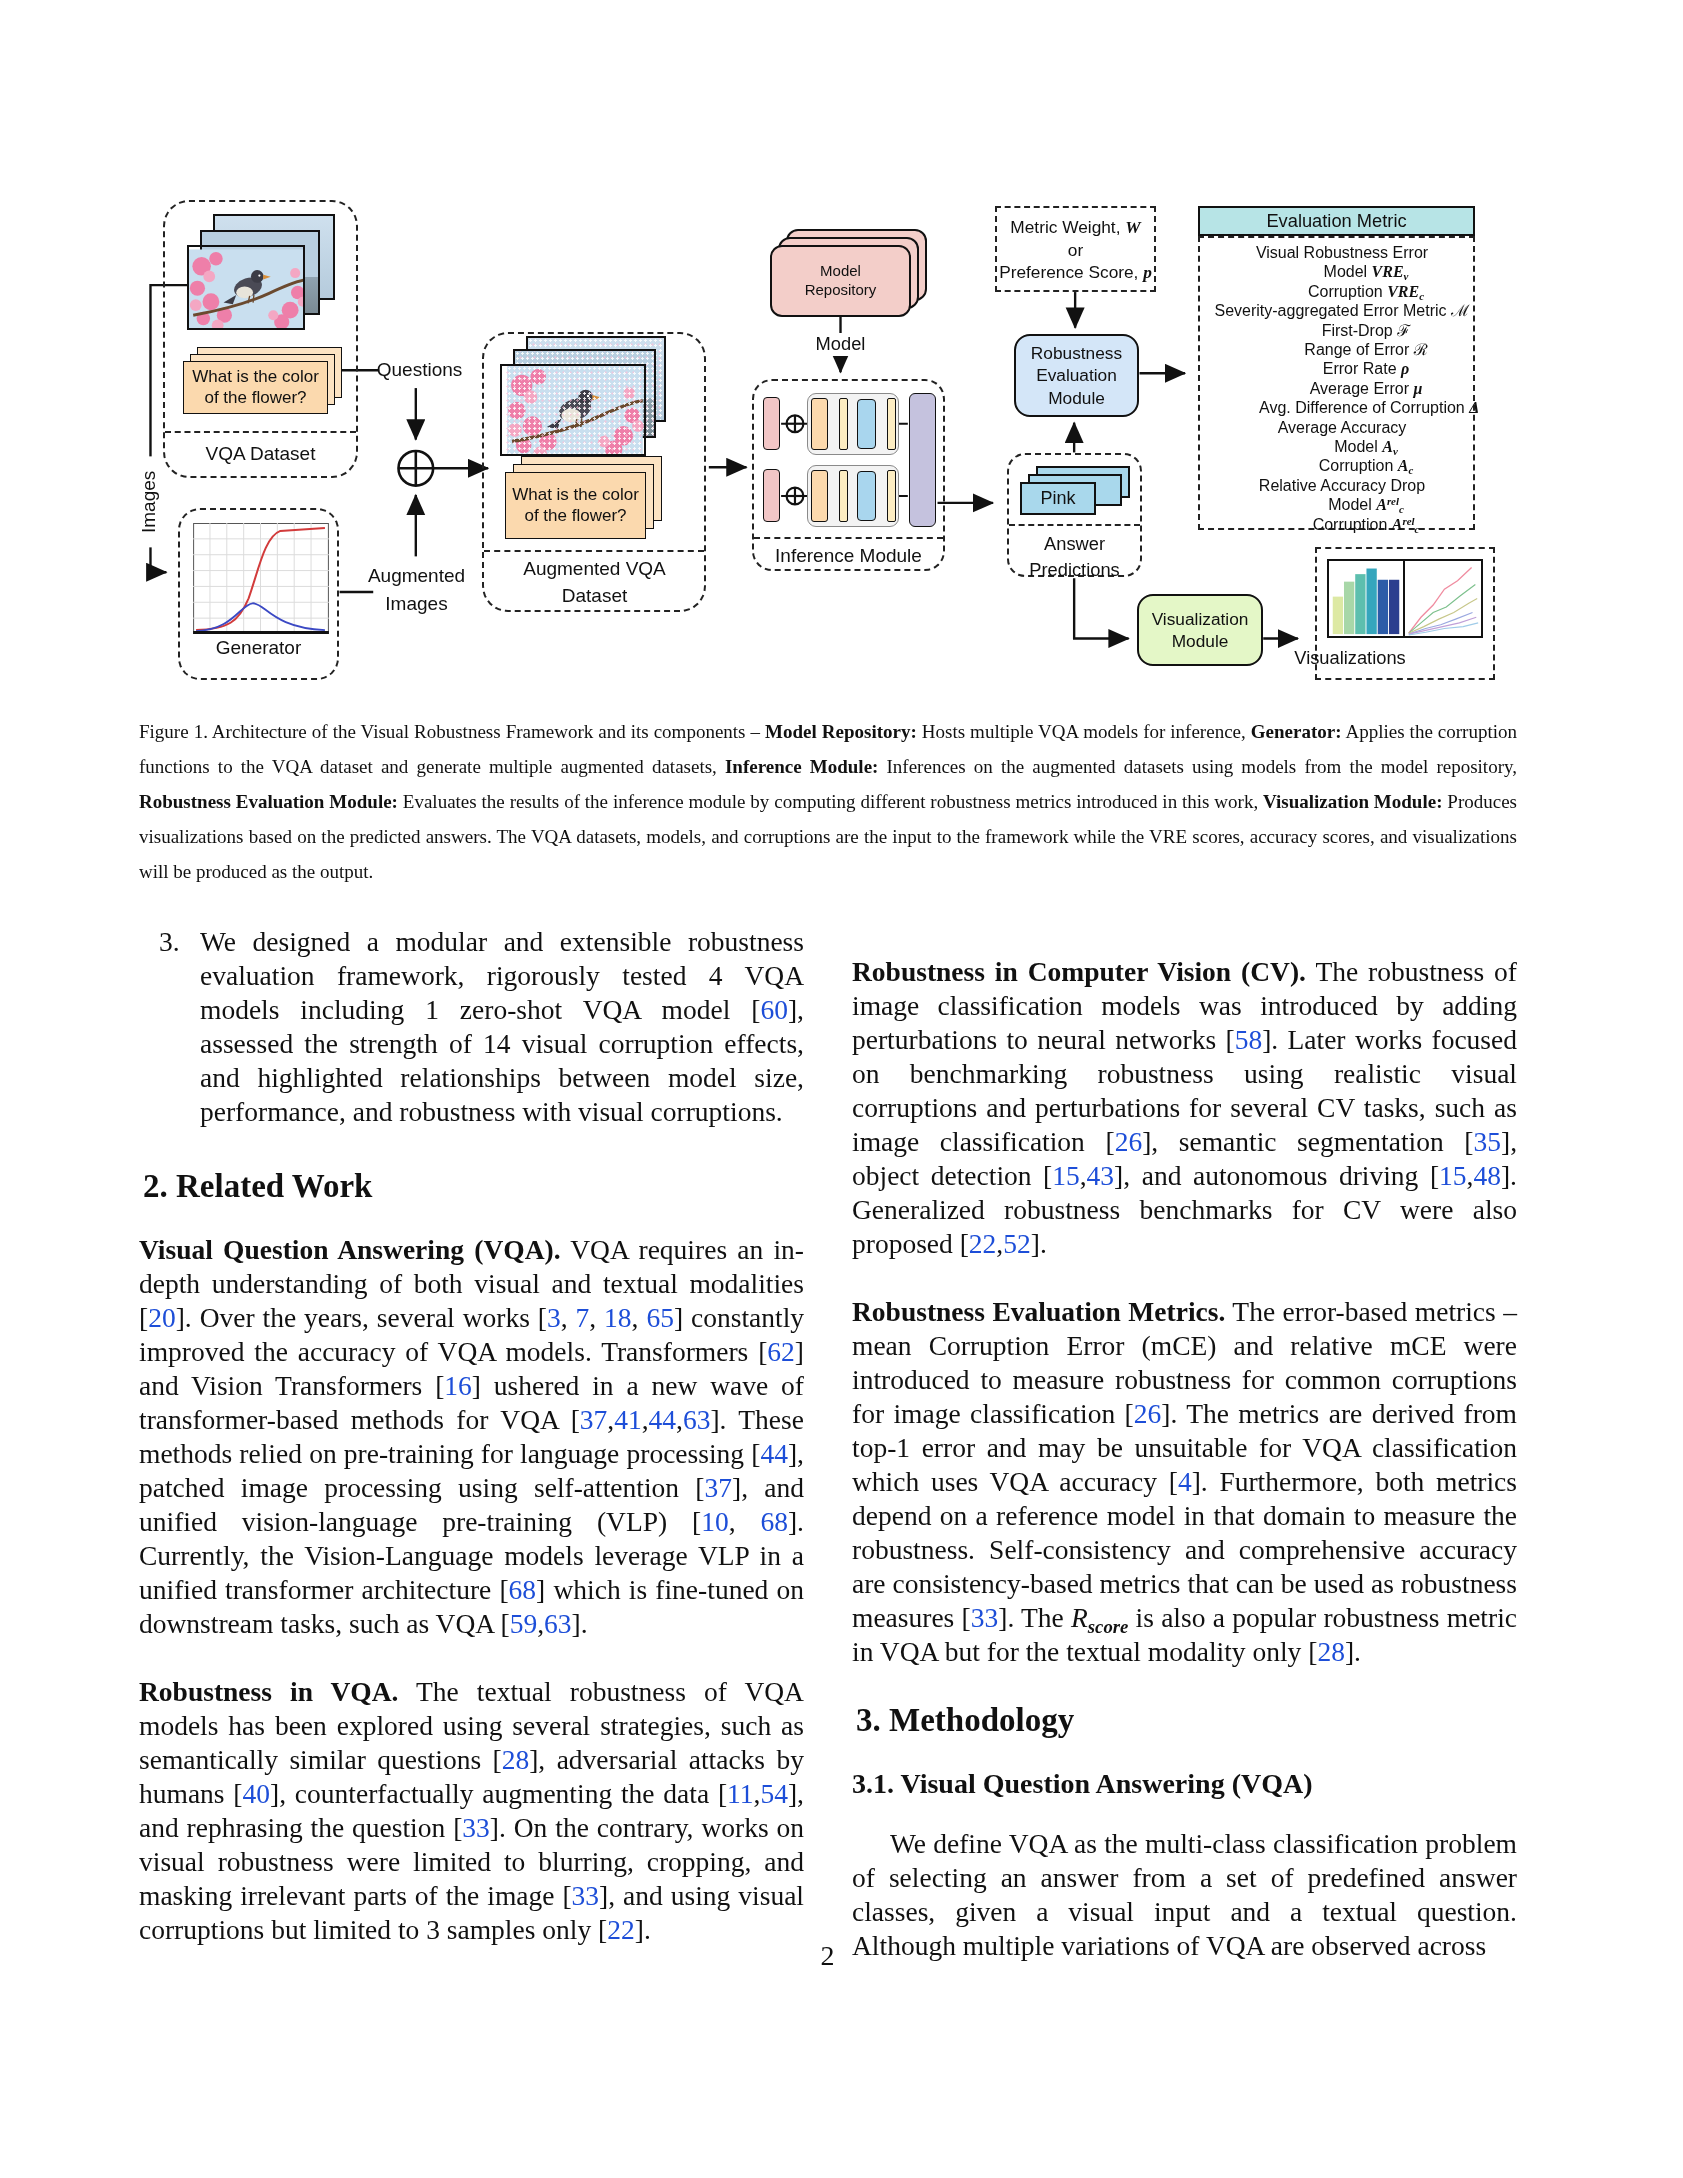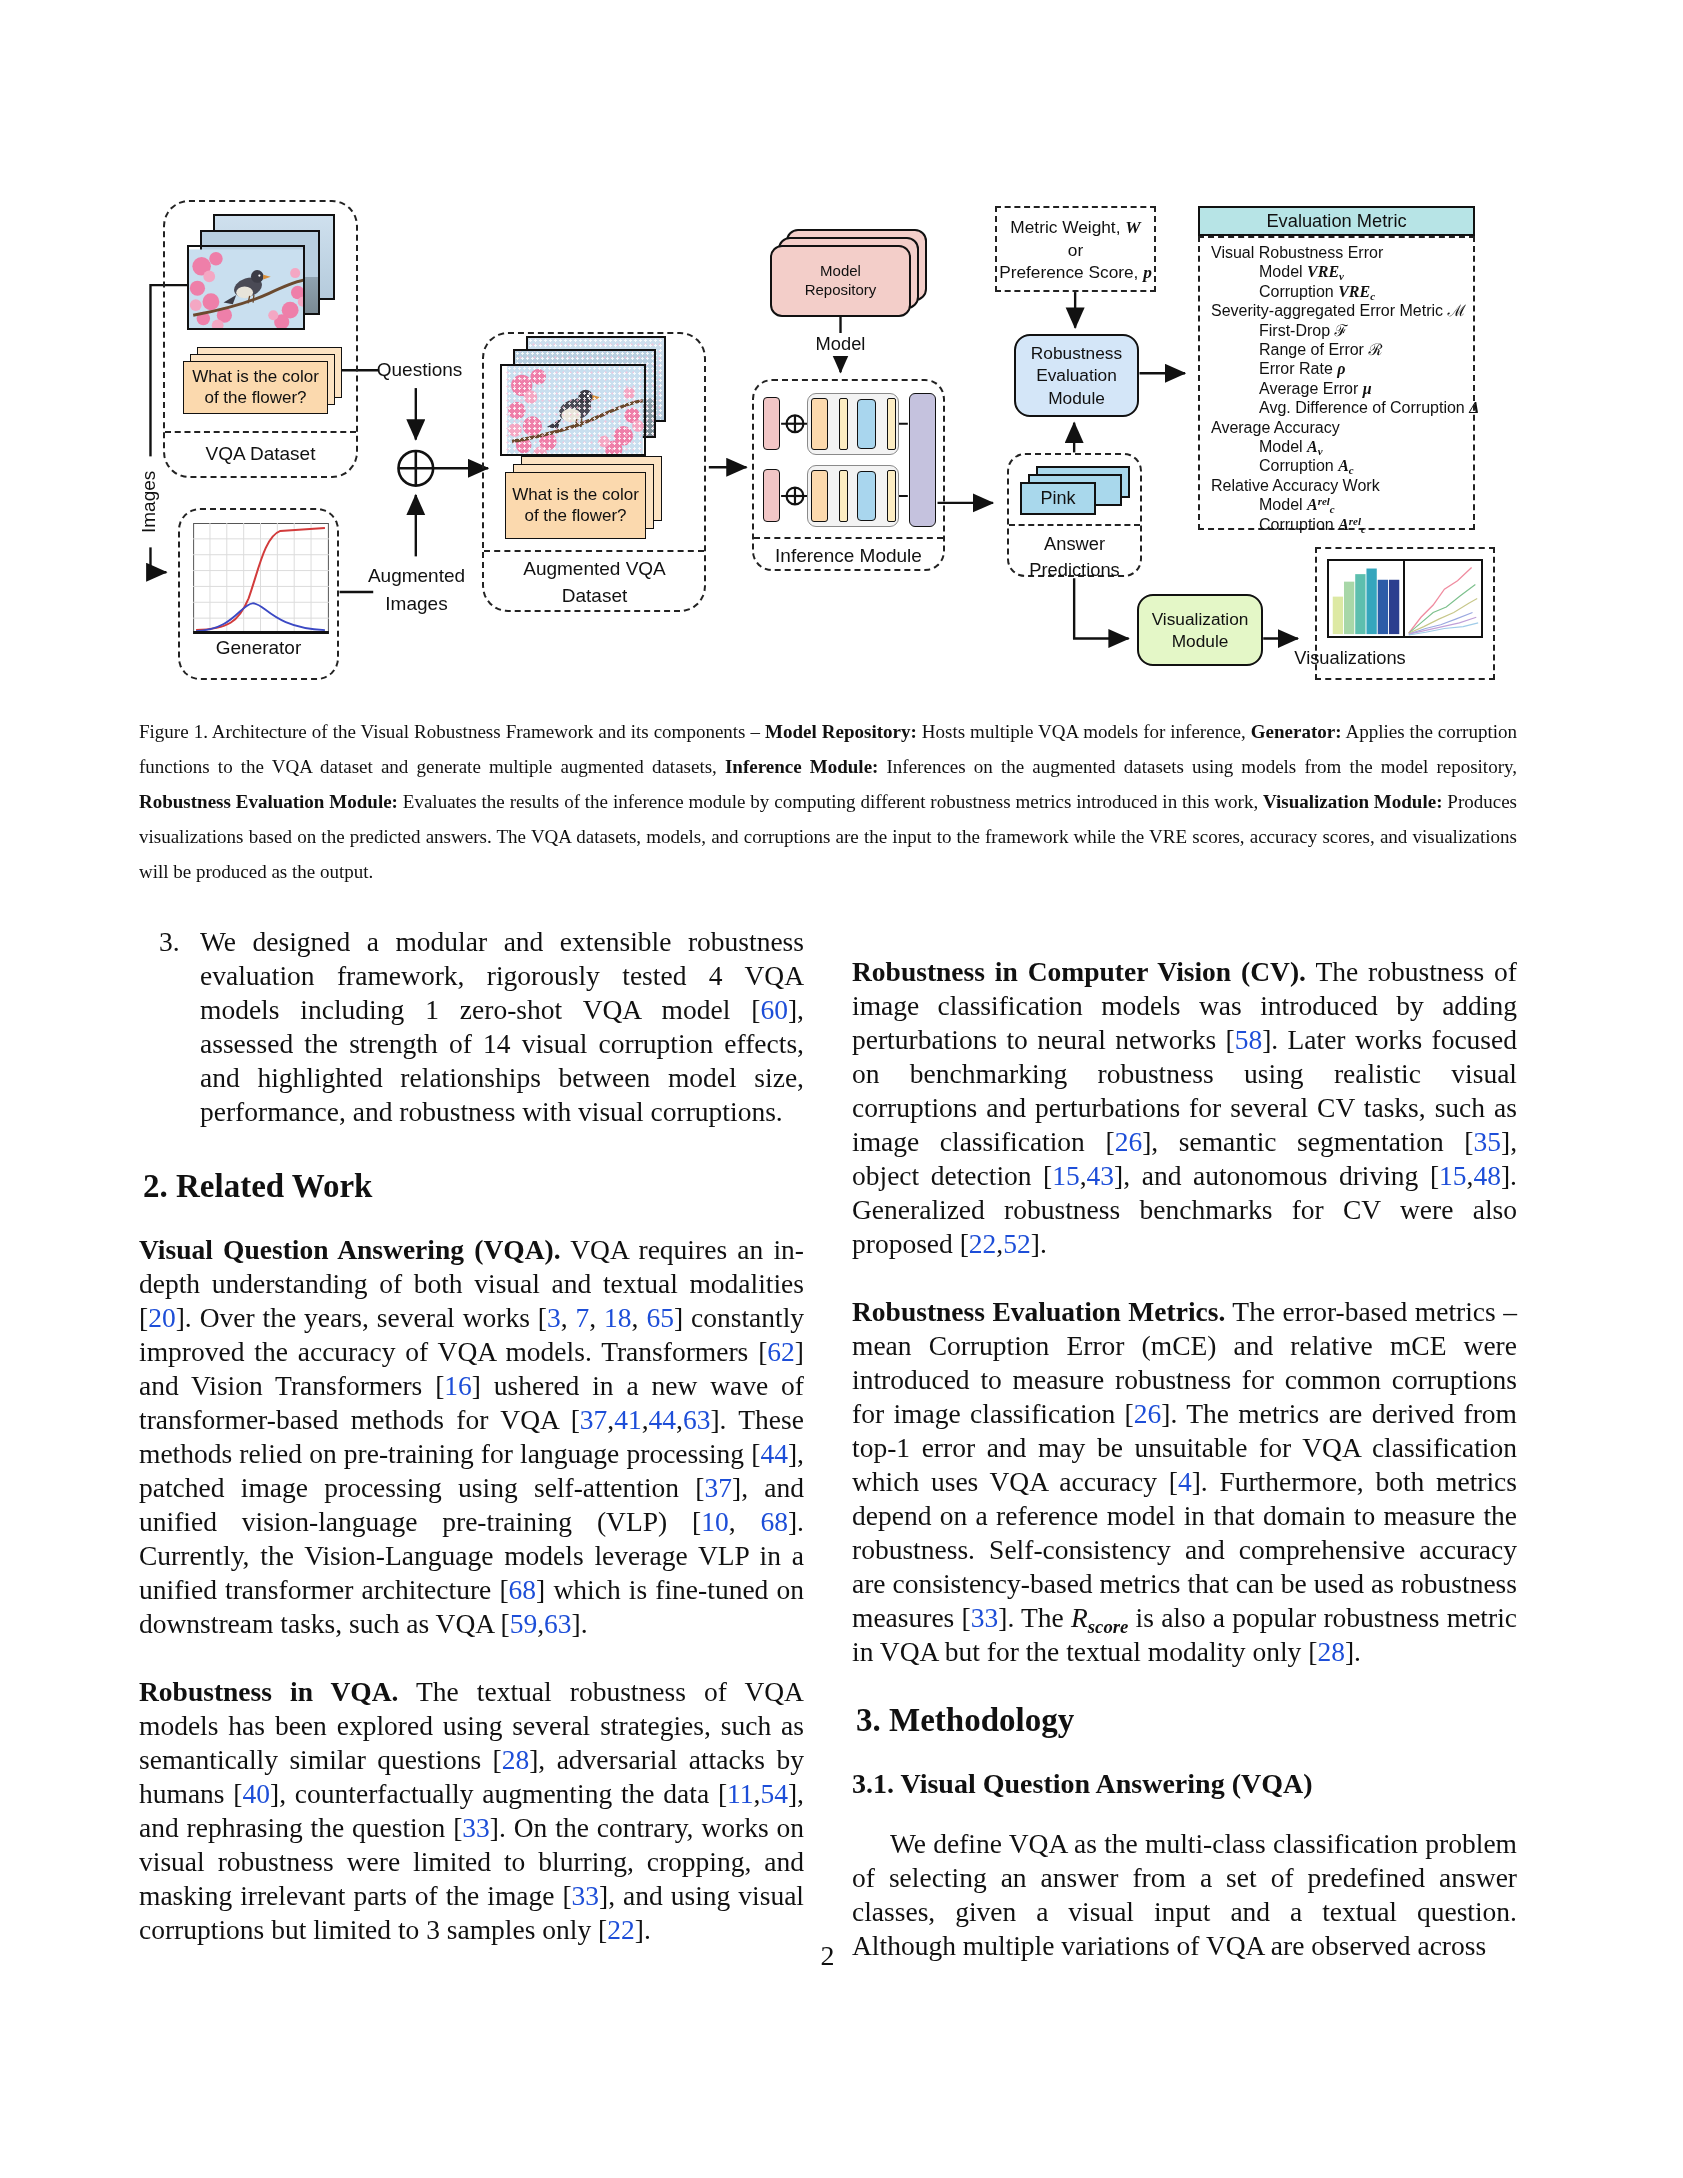--- a/index.html
+++ b/index.html
@@ -278,34 +278,34 @@
     <div class="abs bluecard" style="left:1028px;top:474px;width:94px;height:32px;"></div>
     <div class="abs bluecard" style="left:1020px;top:482px;width:76px;height:33px;display:flex;align-items:center;justify-content:center;">
       <span class="flabel" style="font-size:18px;">Pink</span>
     </div>
     <div class="abs flabel" style="left:1022px;top:531px;width:105px;line-height:26px;font-size:18.3px;">Answer Predictions</div>
 
     <div class="abs" style="left:1198px;top:206px;width:277px;height:30px;background:#b7e4e6;border:2px solid #111;
                 display:flex;align-items:center;justify-content:center;">
       <span class="flabel" style="font-size:18.3px;">Evaluation Metric</span>
     </div>
-    <div class="abs dashedbox sq" style="left:1198px;top:236px;width:277px;height:294px;padding-top:5px;">
+    <div class="abs dashedbox sq" style="left:1198px;top:236px;width:277px;height:294px;padding-top:5px;text-align:center;">
       <div class="mline ind0"><span>Visual Robustness Error</span></div>
       <div class="mline ind1"><span>Model </span><span class="seg-mb">VRE</span><sub>v</sub></div>
       <div class="mline ind1"><span>Corruption </span><span class="seg-mb">VRE</span><sub>c</sub></div>
       <div class="mline ind0"><span>Severity-aggregated Error Metric </span><span class="seg-cal">ℳ</span></div>
       <div class="mline ind1"><span>First-Drop </span><span class="seg-cal">ℱ</span></div>
       <div class="mline ind1"><span>Range of Error </span><span class="seg-cal">ℛ</span></div>
       <div class="mline ind1"><span>Error Rate </span><span class="seg-mb">ρ</span></div>
       <div class="mline ind1"><span>Average Error </span><span class="seg-mb">μ</span></div>
       <div class="mline ind1"><span>Avg. Difference of Corruption </span><span class="seg-mb">Δ</span></div>
       <div class="mline ind0"><span>Average Accuracy</span></div>
       <div class="mline ind1"><span>Model </span><span class="seg-mb">A</span><sub>v</sub></div>
       <div class="mline ind1"><span>Corruption </span><span class="seg-mb">A</span><sub>c</sub></div>
-      <div class="mline ind0"><span>Relative Accuracy Work</span></div>
+      <div class="mline ind0"><span>Relative Accuracy Drop</span></div>
       <div class="mline ind1"><span>Model </span><span class="seg-mb">A</span><sup>rel</sup><sub>c</sub></div>
       <div class="mline ind1"><span>Corruption </span><span class="seg-mb">A</span><sup>rel</sup><sub>c</sub></div>
     </div>
 
     <div class="abs modulebox" style="left:1137px;top:594px;width:126px;height:72px;background:#e4f7c7;">
       <span style="width:99px;">Visualization Module</span>
     </div>
 
     <div class="abs dashedbox sq" style="left:1315px;top:547px;width:180px;height:133px;"></div>
     <div class="abs" style="left:1327px;top:559px;width:156px;height:79px;display:flex;">

